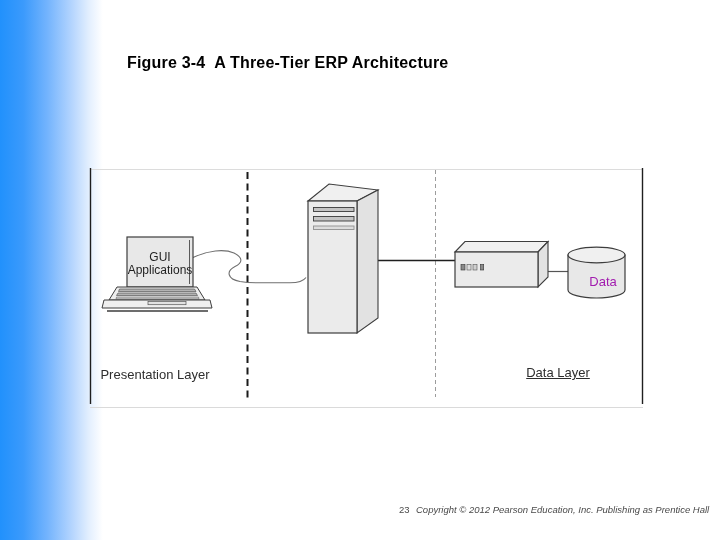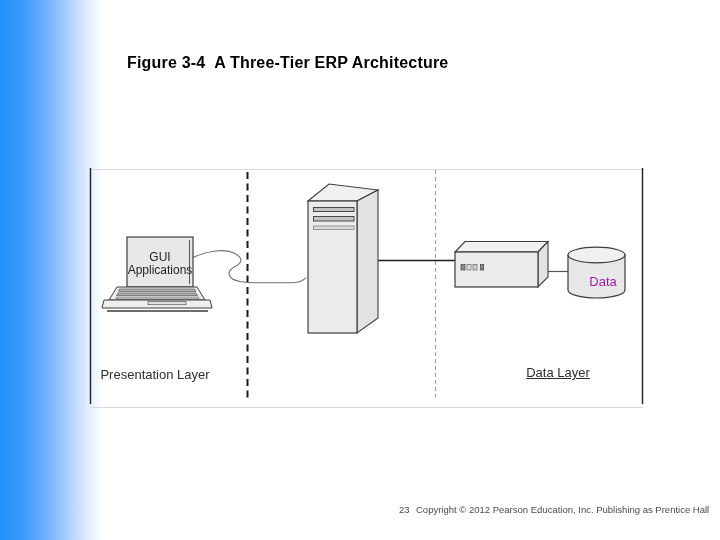--- a/index.html
+++ b/index.html
@@ -63,20 +63,21 @@
     position: absolute;
     left: 367px; top: 504px;
     font-size: 9.5px;
     color: #4a4a4a;
     margin-left: 32px;
   }
   .footer-copyright {
     position: absolute;
     left: 416px; top: 504px;
     font-size: 9.5px;
+    font-style: italic;
     color: #4a4a4a;
     white-space: nowrap;
   }
 </style>
 </head>
 <body>
 
 <div class="slide">
 
   <div class="accent-bar"></div>

